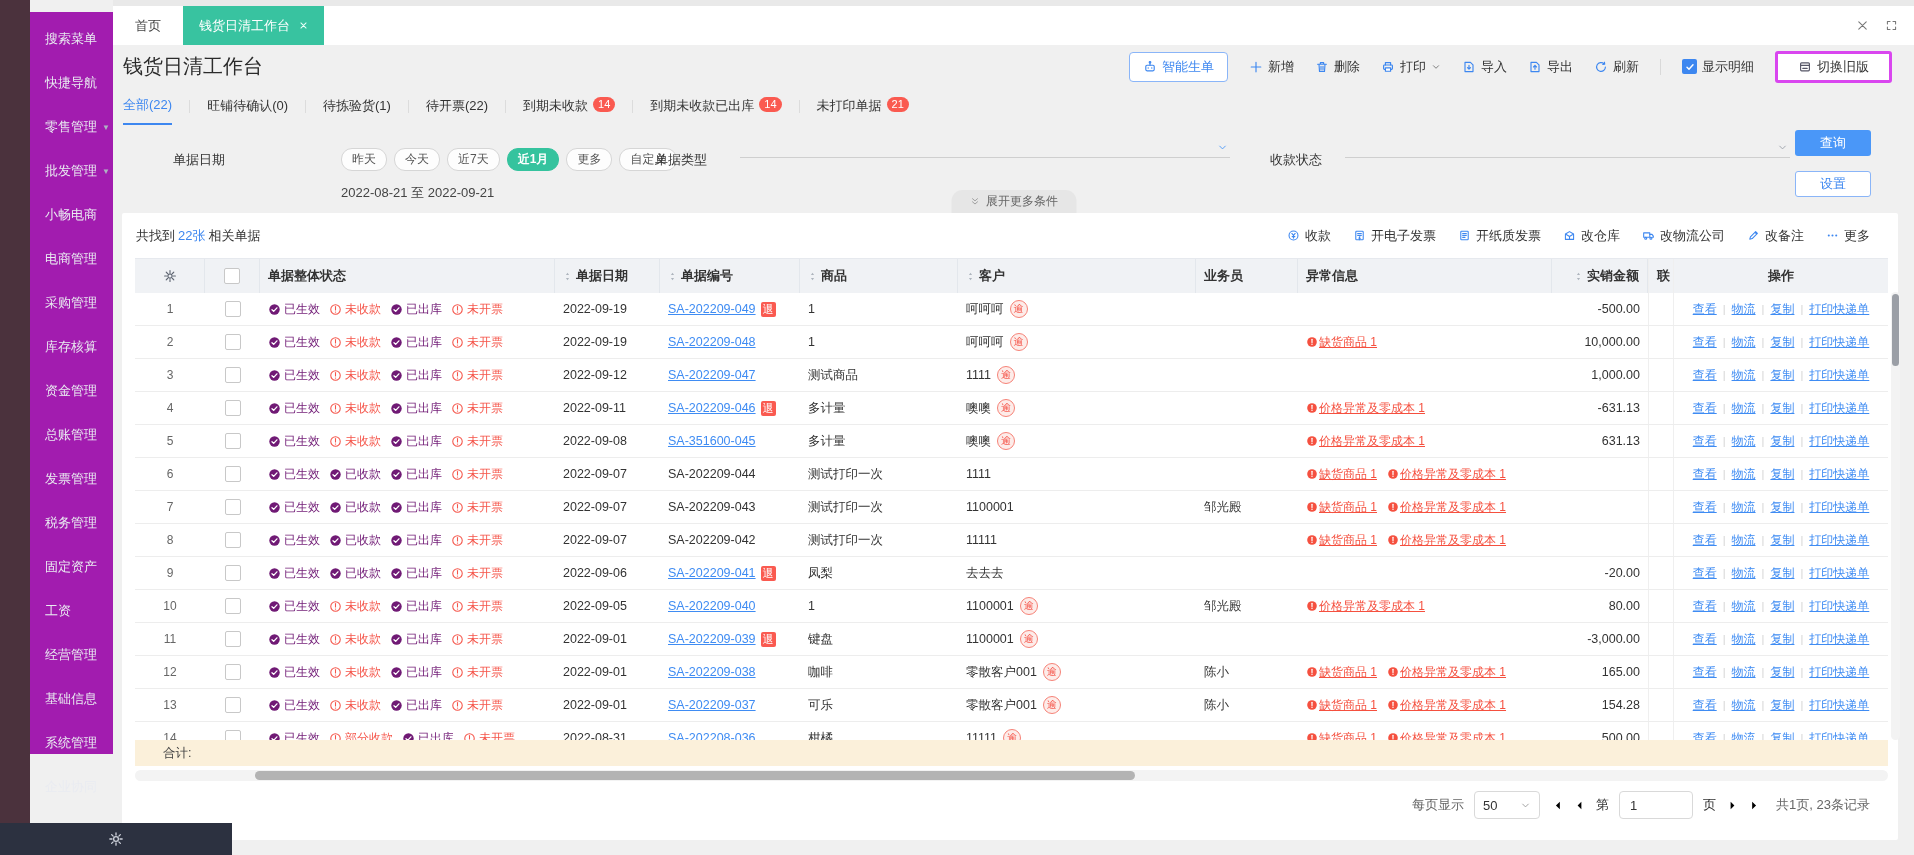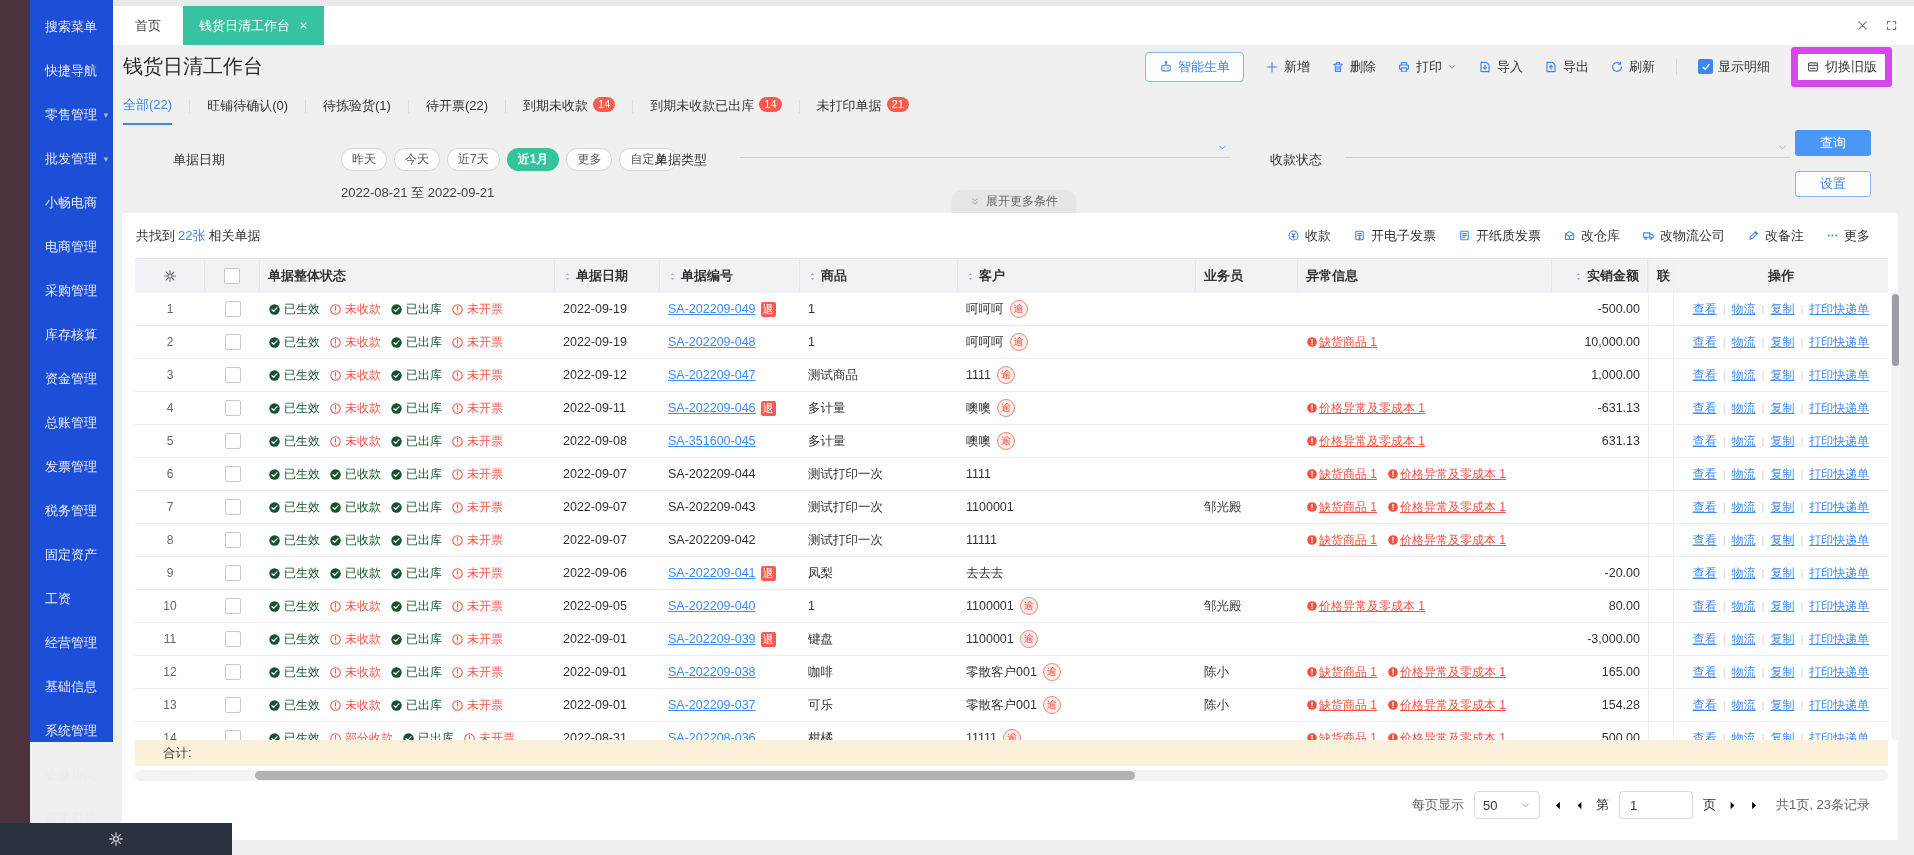--- a/index.html
+++ b/index.html
@@ -7,40 +7,40 @@
 .app{position:relative;width:1914px;height:855px;overflow:hidden;background:#f0f0f0;font-size:13px;color:#333}
 
 .ic{display:inline-flex;align-items:center;justify-content:center;line-height:0;flex:0 0 auto}
 .ic svg{width:14px;height:14px;stroke:currentColor;fill:none;stroke-width:1.15;stroke-linecap:round;stroke-linejoin:round}
 .ic .f{fill:currentColor;stroke:none}
 .ic .w{fill:#fff}
 .ic .wl{stroke:#fff;stroke-width:1.4}
 .ic .wf{fill:#fff;stroke:none}
 
 .rail{position:absolute;left:0;top:0;width:30px;height:855px;background:#4b323d}
-.sidebar{position:absolute;left:30px;top:0;width:83px;height:742px;background:#1d4ed8;padding-top:5px;box-sizing:border-box}
+.sidebar{position:absolute;left:30px;top:12px;width:83px;height:742px;background:#a21caf;padding-top:5px;box-sizing:border-box}
 .side-item{height:44px;display:flex;align-items:center;padding-left:15px;color:#e9ebf1;font-size:13px;cursor:pointer;white-space:nowrap}
 .side-caret{font-size:8px;color:#aeb4c2;margin-left:5px}
 .side-footer{position:absolute;left:0;top:823px;width:232px;height:32px;background:#2c3140;display:flex;align-items:center;justify-content:center;z-index:30}
 .side-footer .ic{color:#cdd1da}.side-footer .ic svg{width:16px;height:16px}
 
 .tabbar{position:absolute;left:113px;top:0;right:0;height:45px;background:#fff;border-top:6px solid #e9e9e9;box-sizing:border-box;display:flex;align-items:stretch}
 .tab-home{display:flex;align-items:center;padding:0 22px;color:#444;font-size:13px;cursor:pointer}
 .tab-active{display:flex;align-items:center;gap:9px;padding:0 16px;background:#38c3a0;color:#fff;font-size:13px;cursor:pointer}
 .tab-active .ic{color:#eafff8}.tab-active .ic svg{width:9px;height:9px;stroke-width:1.6}
 .win-icons{margin-left:auto;display:flex;align-items:center;gap:16px;padding-right:16px;color:#777}
 .win-icons .ic svg{width:13px;height:13px}
 
 .page-head{position:absolute;left:113px;top:45px;right:0;height:43px;display:flex;align-items:center}
 .page-title{font-size:20px;color:#2b2b2b;margin-left:10px}
 .toolbar{margin-left:auto;display:flex;align-items:center;gap:21px;padding-right:22px}
 .tb-item{display:flex;align-items:center;gap:5px;cursor:pointer;color:#333;font-size:13px;white-space:nowrap}
 .tb-item .ic{color:#3d87f0}
 .tb-item.primary-outline{border:1px solid #8ab5f8;border-radius:4px;padding:5px 13px;color:#3d87f0;background:#fff}
-.tb-item.bordered{border:7px solid #d946ef;border-radius:3px;padding:4px 8px;background:#fff}
+.tb-item.bordered{border:3px solid #d946ef;border-radius:3px;padding:4px 20px;background:#fff}
 .tb-item.bordered .ic{color:#556}
 .tb-div{width:1px;height:16px;background:#d9d9d9}
 .tb-check{width:15px;height:15px;background:#3d87f0;border-radius:2px;display:inline-flex;align-items:center;justify-content:center}
 .tb-check svg{width:10px;height:10px;stroke:#fff;fill:none;stroke-width:2;stroke-linecap:round;stroke-linejoin:round}
 .tb-item .caret svg{width:10px;height:10px;stroke:#666}
 
 .ftabs{position:absolute;left:123px;top:95px;right:30px;height:30px;display:flex;align-items:center}
 .ftab{display:flex;align-items:center;padding:0 0 9px 0;cursor:pointer;font-size:13px;color:#333;white-space:nowrap}
 .ftab.active{color:#3d87f0;border-bottom:2px solid #3d87f0}
 .ftab-div{width:1px;height:13px;background:#dcdcdc;margin:0 17px;transform:translateY(-4px)}
@@ -76,21 +76,21 @@
 .th-gear{color:#5f6672}
 .a-center{justify-content:center}
 .a-right{justify-content:flex-end}
 .tr{display:flex;height:32px;border-bottom:1px solid #ededed}
 .td{display:flex;align-items:center;padding:0 8px;box-sizing:border-box;font-size:12.5px;color:#333;overflow:hidden;white-space:nowrap}
 .c-clip{border-left:1px solid #efefef;border-right:1px solid #efefef}
 .idx{color:#666;font-size:12px}
 .cb{width:14px;height:14px;border:1px solid #c8c8c8;border-radius:2px;background:#fff;cursor:pointer;flex:0 0 auto}
 .st{display:flex;align-items:center;gap:3px;margin-right:9px;font-size:12px}
 .st .ic svg{width:13px;height:13px}
-.st-ok{color:#14532d}
+.st-ok{color:#701a75}
 .st-bad{color:#f5554a}
 .code{font-size:12.5px}
 .lnk{color:#3f8cf3;text-decoration:underline;cursor:pointer}
 .b-ret{background:#fa5a50;color:#fff;font-size:11px;line-height:15px;padding:0 2px;border-radius:2px;margin-left:5px}
 .b-over{border:1px solid #f68277;background:#fdece9;color:#f5554a;font-size:10px;width:16px;height:16px;line-height:16px;text-align:center;border-radius:50%;margin-left:6px;flex:0 0 auto}
 .err{display:flex;align-items:center;gap:1px;margin-right:10px;color:#f5503f;font-size:12px;cursor:pointer}
 .err .lbl{text-decoration:underline}
 .err .ic{color:#f5503f}.err .ic svg{width:12px;height:12px}
 .op{color:#3f8cf3;text-decoration:underline;font-size:12px;cursor:pointer}
 .sep{color:#d4d4d4;margin:0 6px;font-size:11px}

